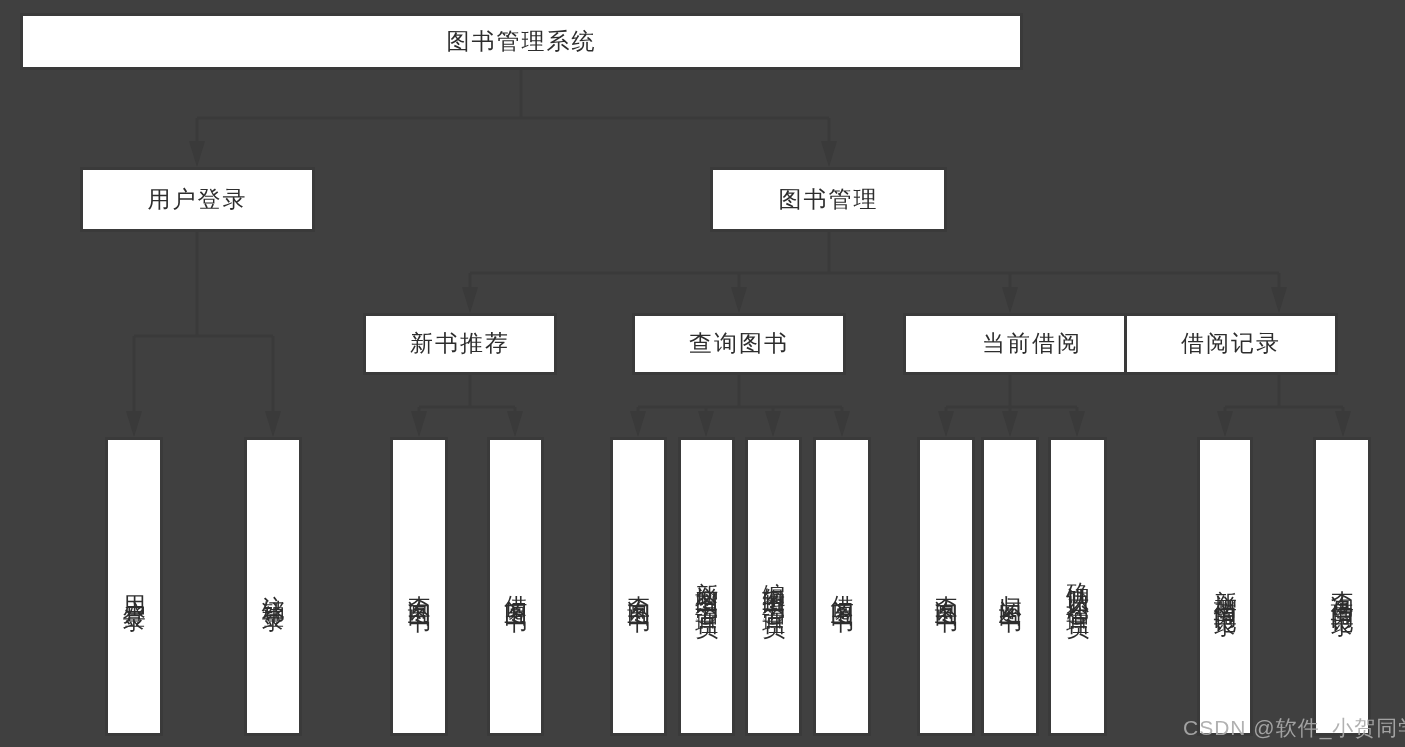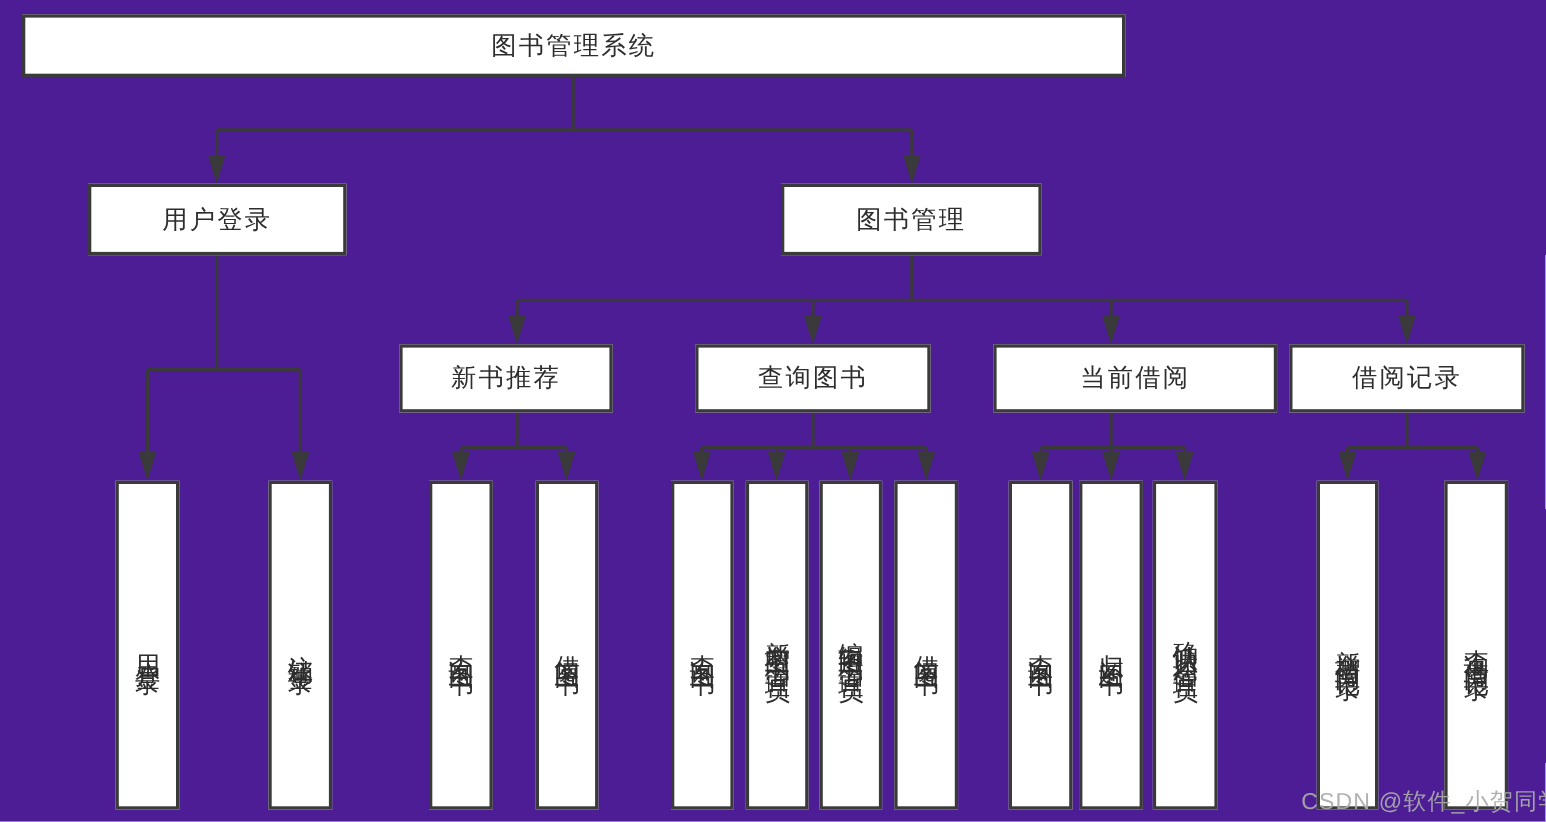--- a/index.html
+++ b/index.html
@@ -5,21 +5,21 @@
   html, body {
     margin: 0;
     padding: 0;
     background: #ffffff;
     font-family: "Liberation Sans", "DejaVu Sans", sans-serif;
   }
   .stage {
     position: relative;
     width: 1405px;
     height: 747px;
-    background: #4c1d95;
+    background: #404040;
     overflow: hidden;
   }
   .connectors {
     position: absolute;
     left: 0;
     top: 0;
     width: 1405px;
     height: 747px;
     pointer-events: none;
   }
@@ -88,21 +88,21 @@
   </svg>
 
   <div class="box" style="left:20px; top:13px; width:1003px; height:57px;">图书管理系统</div>
 
   <div class="box" style="left:80px; top:167px; width:235px; height:65px;">用户登录</div>
   <div class="box" style="left:710px; top:167px; width:237px; height:65px;text-align:right;">图书管理</div>
 
   <div class="box" style="left:363px; top:313px; width:194px; height:62px;">新书推荐</div>
   <div class="box" style="left:632px; top:313px; width:214px; height:62px;">查询图书</div>
   <div class="box" style="left:903px; top:313px; width:258px; height:62px;">当前借阅</div>
-  <div class="box" style="left:1172px; top:313px; width:214px; height:62px;">借阅记录</div>
+  <div class="box" style="left:1124px; top:313px; width:214px; height:62px;">借阅记录</div>
 
   <div class="box vbox" style="left:105px; top:437px; width:58px; height:299px;">
     <span class="vtext">用户登录</span>
   </div>
   <div class="box vbox" style="left:244px; top:437px; width:58px; height:299px;">
     <span class="vtext">注销登录</span>
   </div>
 
   <div class="box vbox" style="left:390px; top:437px; width:58px; height:299px;">
     <span class="vtext">查询图书</span>

